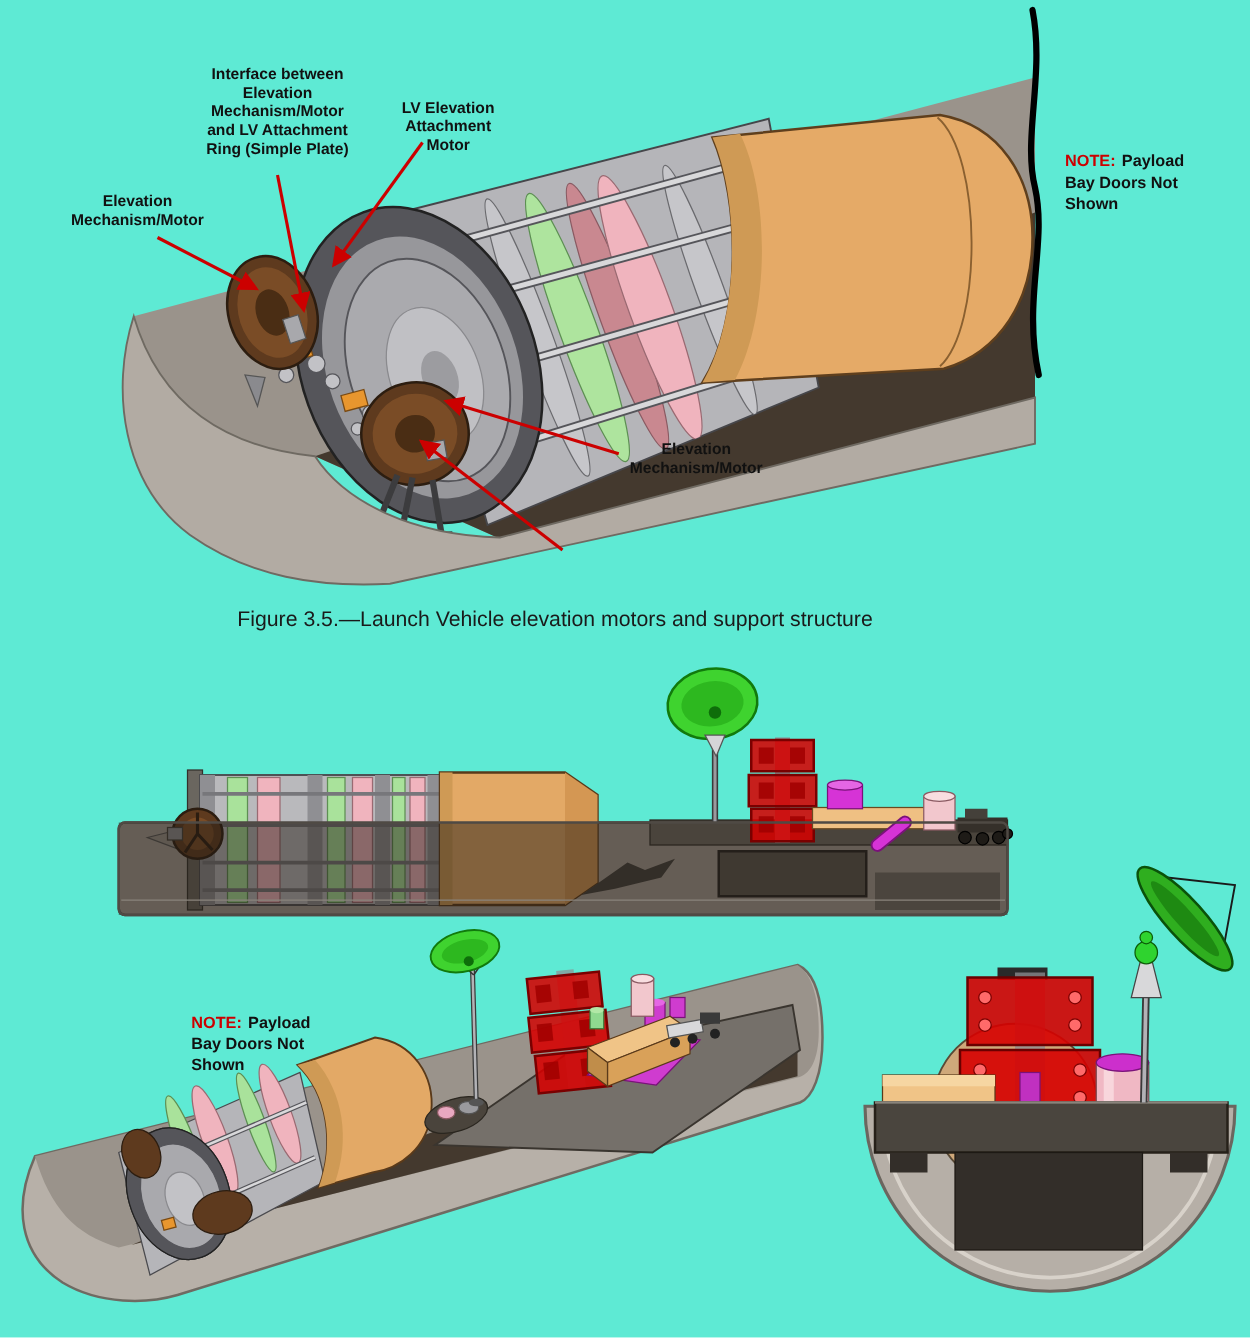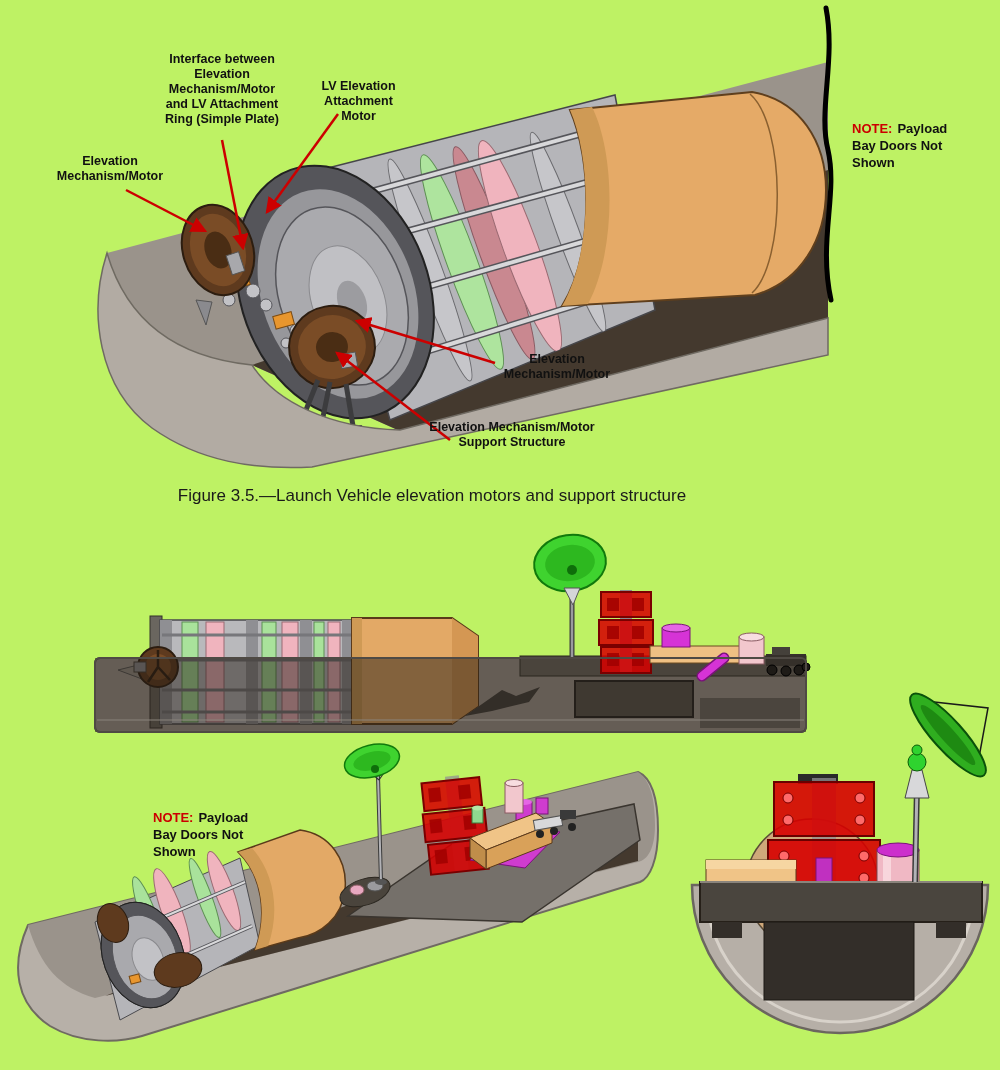--- a/index.html
+++ b/index.html
@@ -1,25 +1,25 @@
 <!DOCTYPE html>
 <html><head>
 <meta charset="utf-8">
 <style>
   html,body{margin:0;padding:0;background:#ffffff;}
-  #page{position:relative;width:1000px;height:1070px;background:#bef264;overflow:hidden;
+  #page{position:relative;width:1000px;height:1070px;background:#5eead4;overflow:hidden;
         font-family:"Liberation Sans","DejaVu Sans",sans-serif;}
   svg{position:absolute;left:0;top:0;}
   .fig-label{position:absolute;font-weight:bold;font-size:12.5px;line-height:15px;
              color:#111111;text-align:center;}
   .note{position:absolute;font-weight:bold;font-size:13px;line-height:17px;color:#111111;
         text-align:left;margin-top:38px;}
   .note .note-prefix{color:#cc0000;}
   .note .note-body{margin-left:5px;}
-  .caption{position:absolute;left:0;width:864px;text-align:center;font-size:17px;
+  .caption{position:absolute;left:12px;width:864px;text-align:center;font-size:17px;
            color:#1a1a1a;font-weight:normal;}
   
   #lbl-interface{left:161px;top:52px;width:122px;}
   #lbl-lvring{left:306px;top:79px;width:105px;}
   #lbl-motor-left{left:54px;top:154px;width:112px;}
   #lbl-motor-bottom{left:501px;top:352px;width:112px;}
   #lbl-support{left:427px;top:420px;width:170px;}
   #note-35{left:852px;top:82px;width:118px;}
   #note-36{left:153px;top:771px;width:118px;}
   #caption-35{top:486px;}
@@ -335,21 +335,20 @@
         <ellipse cx="948" cy="205" rx="54" ry="15" fill="#2fae1f" stroke="#0a520a" stroke-width="2" transform="rotate(48 948 205)"></ellipse>
         <ellipse cx="948" cy="205" rx="40" ry="7" fill="#1e8a12" transform="rotate(48 948 205)"></ellipse>
       </g>
     </g>
   </svg>
 
   <div class="fig-label" id="lbl-interface">Interface between Elevation Mechanism/Motor and LV Attachment Ring (Simple Plate)</div>
   <div class="fig-label" id="lbl-lvring">LV Elevation Attachment Motor</div>
   <div class="fig-label" id="lbl-motor-left">Elevation Mechanism/Motor</div>
   <div class="fig-label" id="lbl-motor-bottom">Elevation Mechanism/Motor</div>
-  <div class="fig-label" id="lbl-support">Elevation Mechanism/Motor Support Structure</div>
 
   <div class="note" id="note-35">
     <span class="note-prefix">NOTE:</span><span class="note-body">Payload Bay Doors Not Shown</span>
   </div>
   <div class="note" id="note-36">
     <span class="note-prefix">NOTE:</span><span class="note-body">Payload Bay Doors Not Shown</span>
   </div>
 
   <div class="caption" id="caption-35">Figure 3.5.—Launch Vehicle elevation motors and support structure</div>
 

